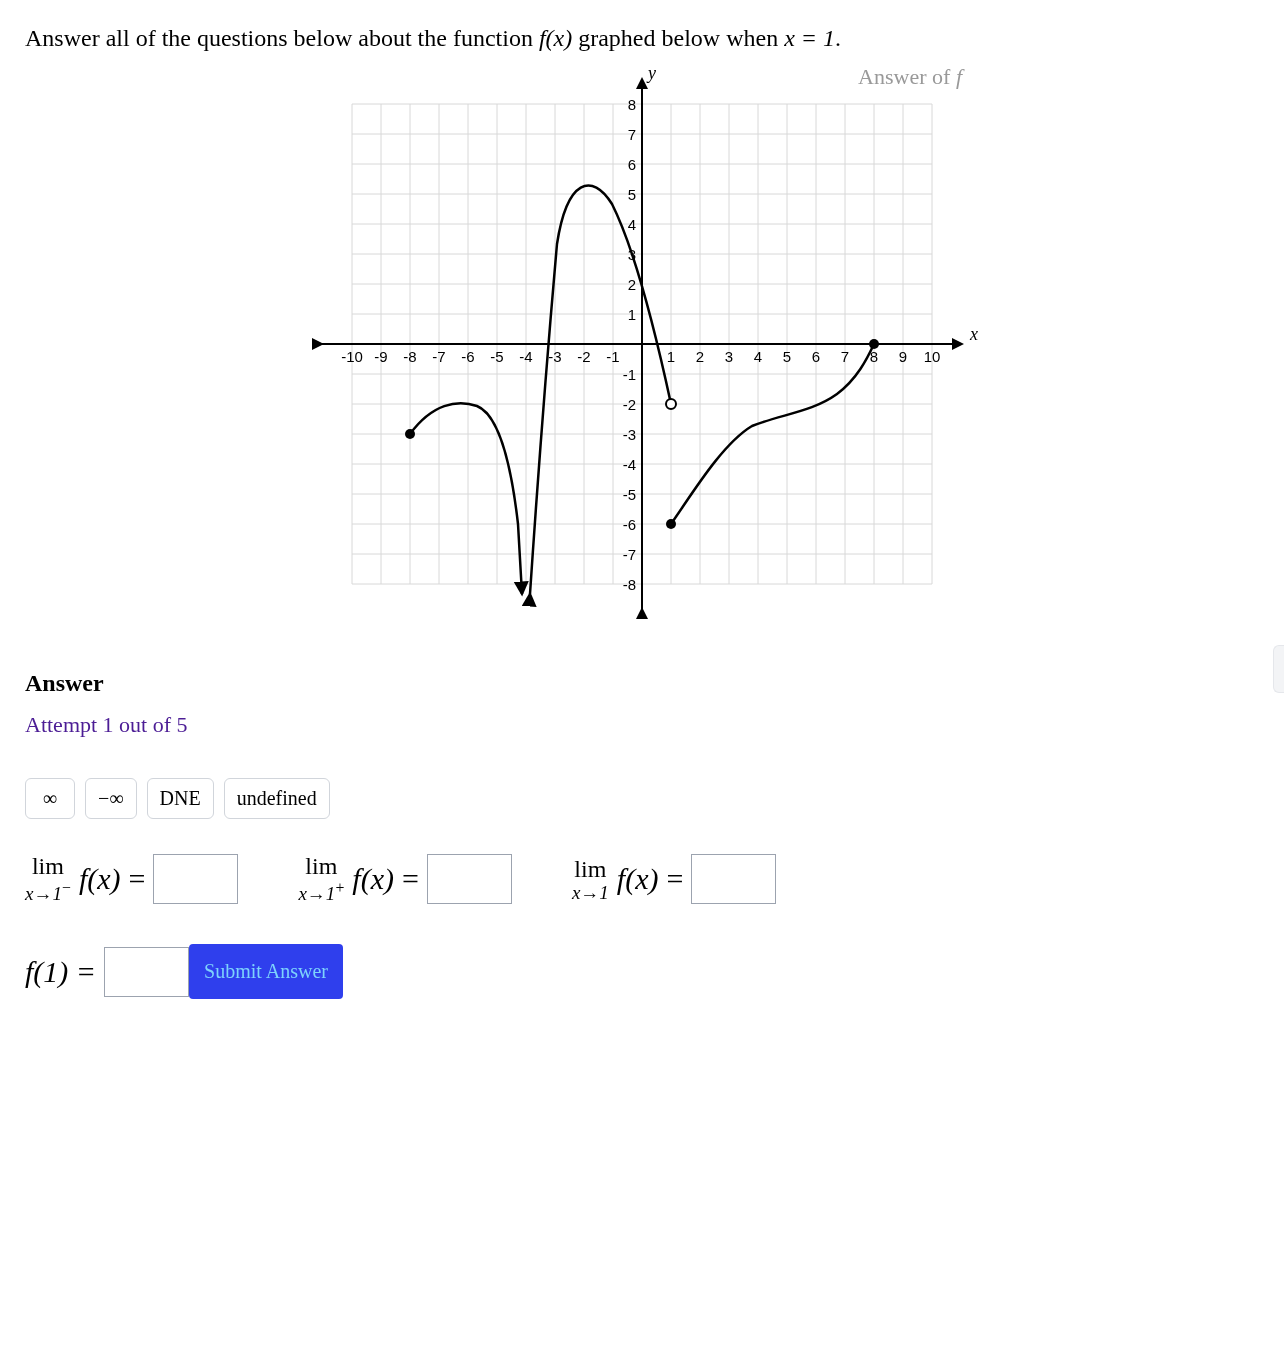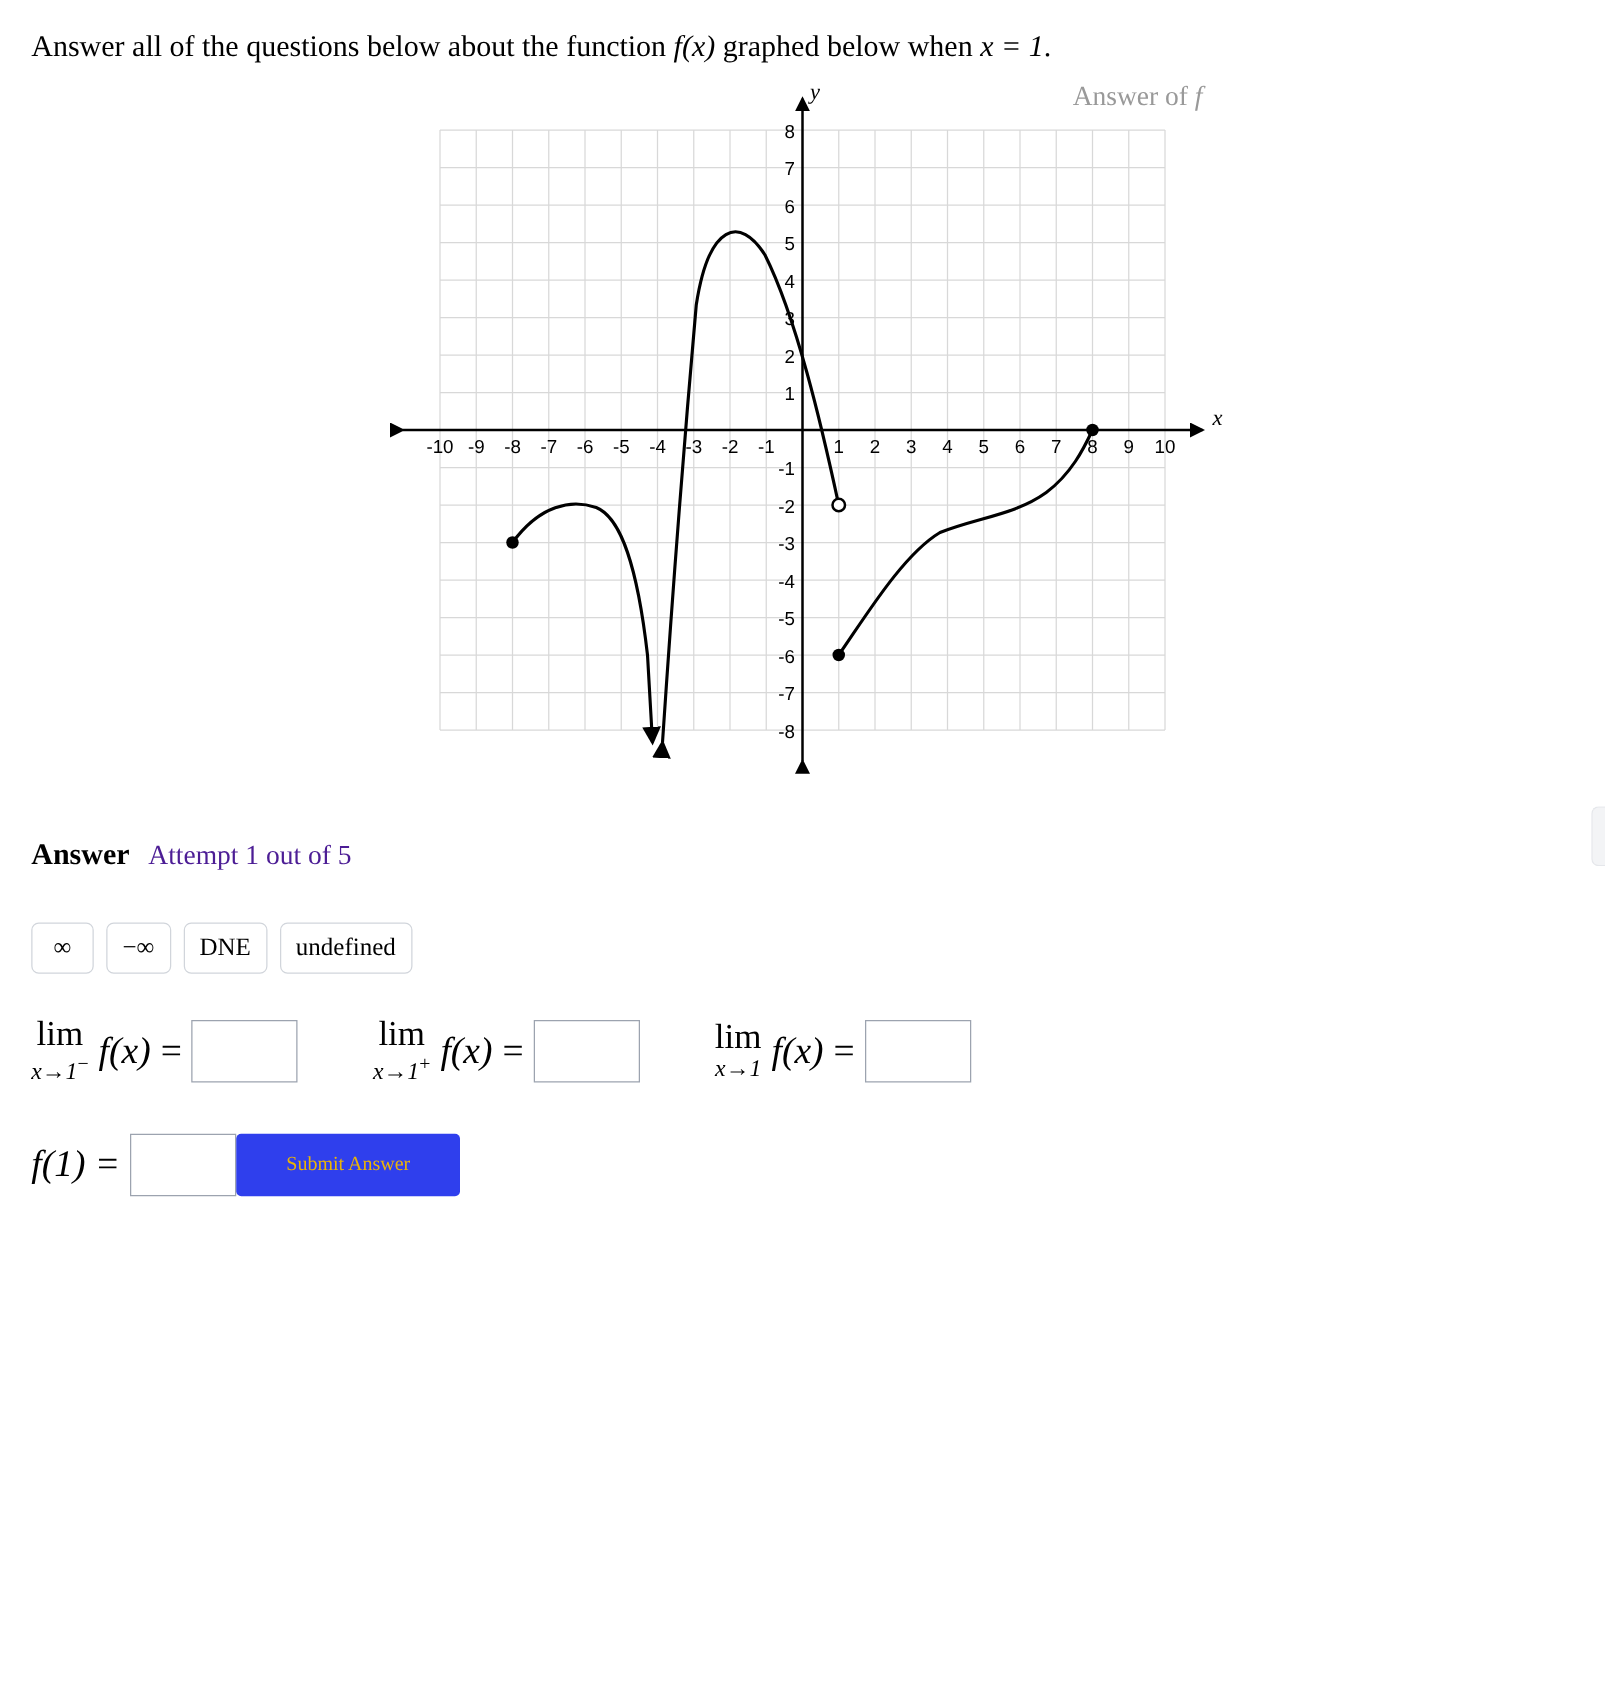--- a/index.html
+++ b/index.html
@@ -36,20 +36,21 @@
   font-size: 22px;
 }
 .answer-section {
   background: #fff;
 }
 .answer-header {
   display: flex;
   align-items: baseline;
   gap: 15px;
   margin-bottom: 40px;
+  flex-direction: column;
 }
 .answer-label {
   font-weight: bold;
   font-size: 24px;
 }
 .attempt-text {
   color: #4c1d95;
   font-size: 22px;
 }
 .helper-buttons {
@@ -81,39 +82,39 @@
   gap: 8px;
   font-family: 'Times New Roman', serif;
   font-size: 30px;
 }
 .limit-stack {
   display: inline-flex;
   flex-direction: column;
   align-items: center;
   line-height: 1;
 }
-.limit-top { font-size: 28px; }
+.limit-top { font-size: 24px; }
 .limit-bot { font-size: 19px; margin-top: 2px; }
 .answer-input {
   width: 85px;
   height: 50px;
   border: 1px solid #9ca3af;
   font-size: 22px;
   text-align: center;
 }
 .bottom-row {
   display: flex;
 }
 .submit-btn {
   background: #2f3fed;
-  color: #eab308;
+  color: #7dd3fc;
   border: none;
   border-radius: 4px;
-  padding: 16px 40px;
-  font-size: 16px;
+  padding: 16px 15px;
+  font-size: 20px;
   font-family: Georgia, serif;
   cursor: pointer;
 }
 .side-tool {
   position: absolute;
   right: -25px;
   top: 645px;
   width: 36px;
   height: 48px;
   background: #f3f4f6;

